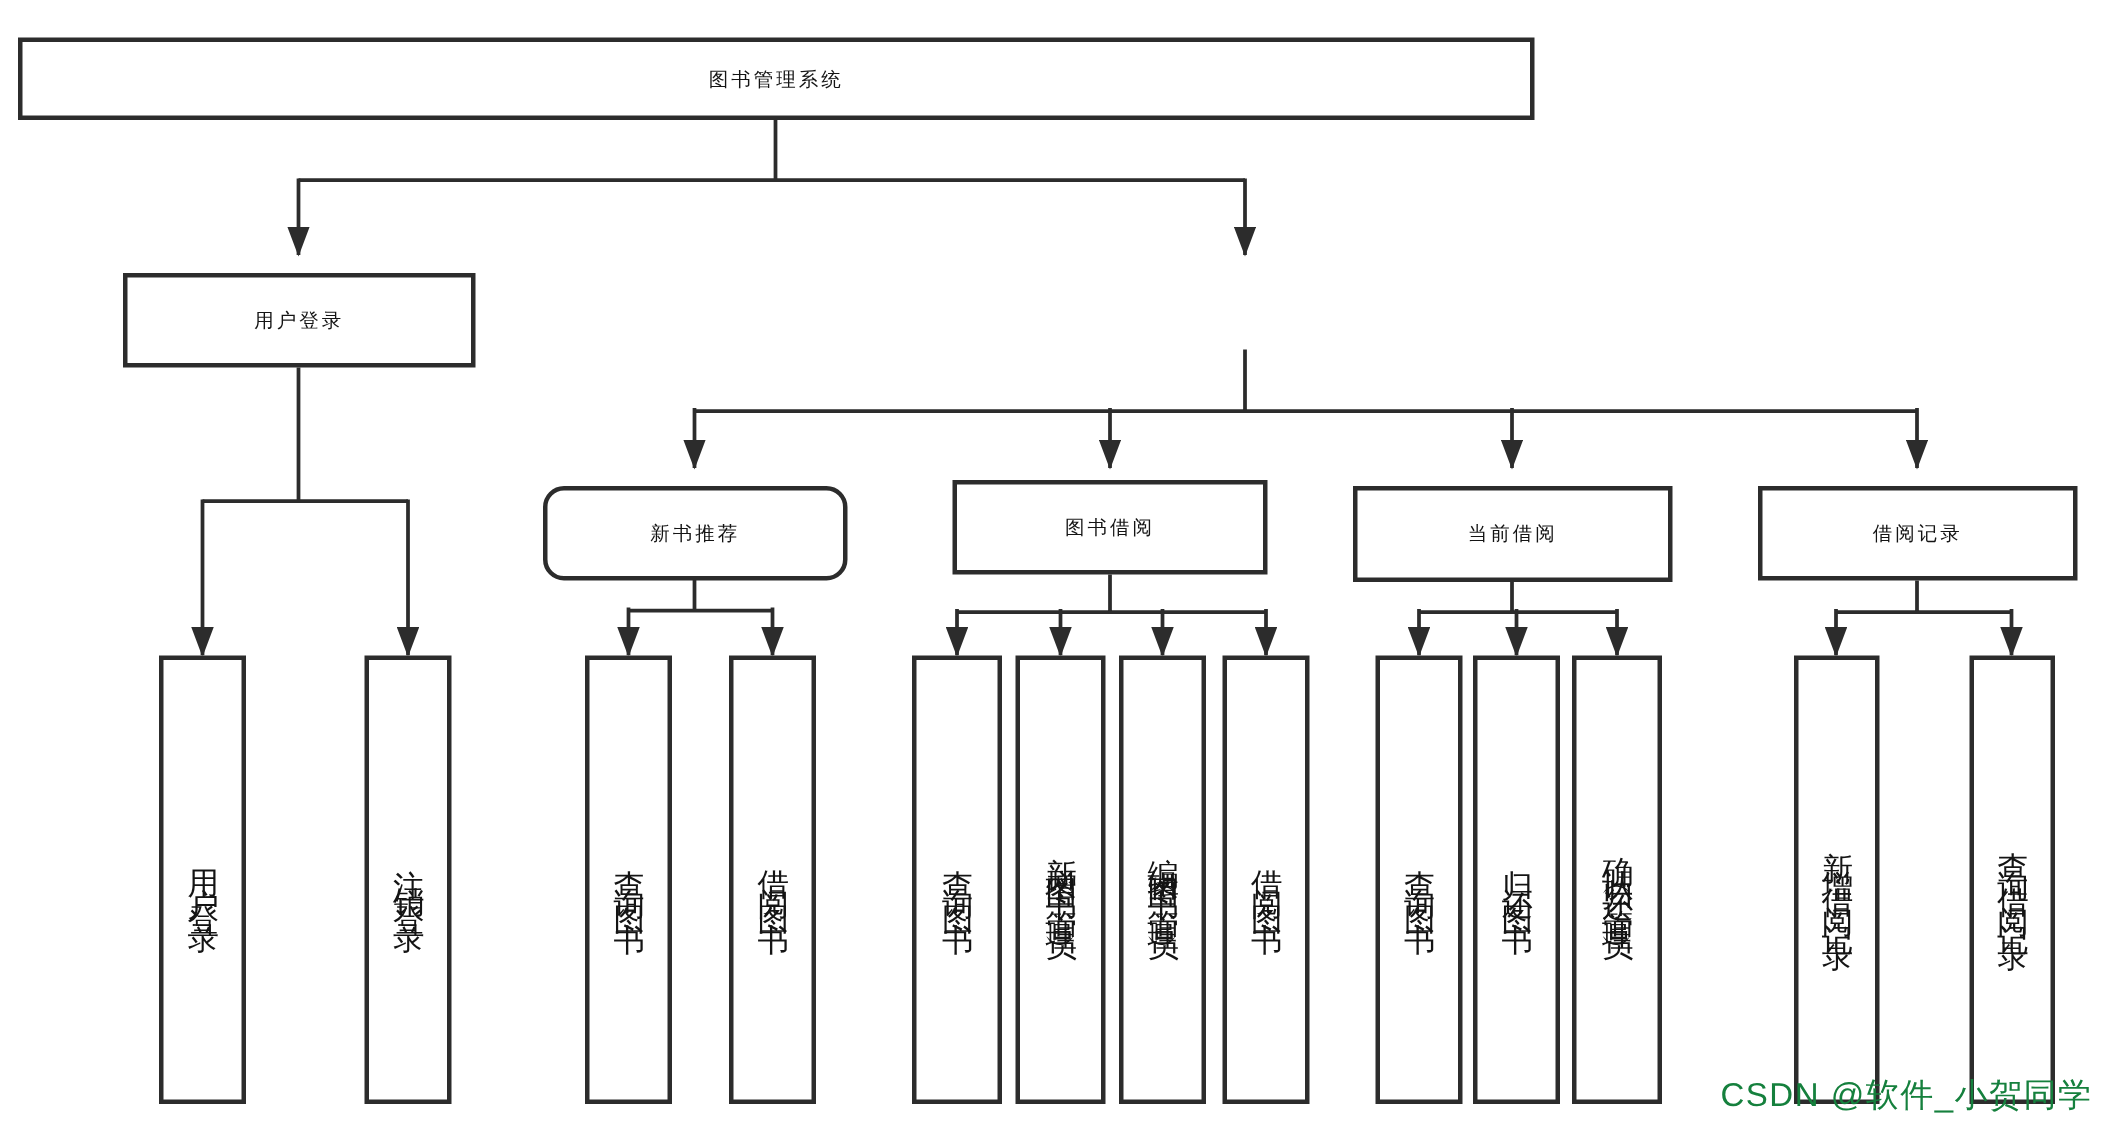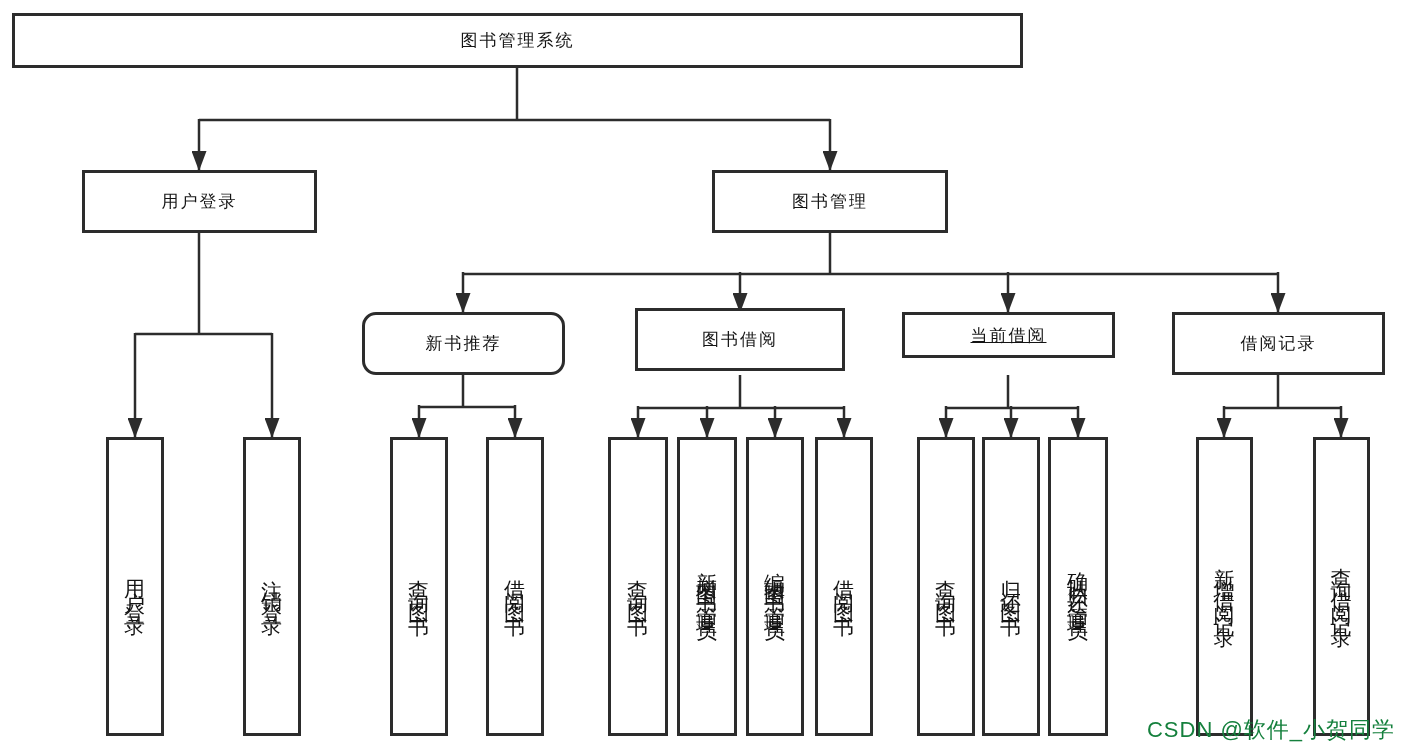--- a/index.html
+++ b/index.html
@@ -13,36 +13,36 @@
   #connectors{position:absolute;left:0;top:0;z-index:1;}
   .box{
     position:absolute;
     box-sizing:border-box;
     background:#ffffff;
     border:3px solid #2c2c2c;
     display:flex;align-items:center;justify-content:center;
     color:#141414;
     z-index:2;
   }
-  .h-node{font-size:17px;letter-spacing:2px;}
+  .h-node{font-size:13px;letter-spacing:2px;margin-top:12px;}
   .leaf{font-size:21px;}
   .leaf .vtext{
     writing-mode:vertical-rl;
     letter-spacing:12px;
     line-height:1;
     color:#141414;
   }
   .leaf.tight .vtext{letter-spacing:7px;}
   
   .n-root{left:12px;top:13px;width:1011px;height:55px;}
   .n-user-login{left:82px;top:170px;width:235px;height:63px;}
   .n-book-mgmt{left:712px;top:170px;width:236px;height:63px;}
   .n-new-books{left:362px;top:312px;width:203px;height:63px;border-radius:14px;}
   .n-book-borrow{left:635px;top:308px;width:210px;height:63px;}
-  .n-current{left:902px;top:312px;width:213px;height:46px;text-decoration:underline;}
+  .n-current{left:902px;top:312px;width:213px;height:64px;}
   .n-records{left:1172px;top:312px;width:213px;height:63px;}
   .lf{top:437px;height:299px;width:58px;}
   .lf-a1{left:106px;}
   .lf-a2{left:243px;}
   .lf-b1{left:390px;}
   .lf-b2{left:486px;}
   .lf-c1{left:608px;width:60px;}
   .lf-c2{left:677px;width:60px;}
   .lf-c3{left:746px;}
   .lf-c4{left:815px;}
@@ -105,21 +105,20 @@
 
       <path d="M1278 375 V408 M1224 408 H1341"></path>
       <line x1="1224" y1="406" x2="1224" y2="437" marker-end="url(#arr)"></line>
       <line x1="1341" y1="406" x2="1341" y2="437" marker-end="url(#arr)"></line>
     </g>
   </svg>
 
   <div class="box h-node n-root">图书管理系统</div>
 
   <div class="box h-node n-user-login">用户登录</div>
-  <div class="box h-node n-book-mgmt">图书管理</div>
 
   <div class="box h-node n-new-books">新书推荐</div>
   <div class="box h-node n-book-borrow">图书借阅</div>
   <div class="box h-node n-current">当前借阅</div>
   <div class="box h-node n-records">借阅记录</div>
 
   <div class="box leaf lf lf-a1">
     <span class="vtext">用户登录</span>
   </div>
   <div class="box leaf lf lf-a2">

